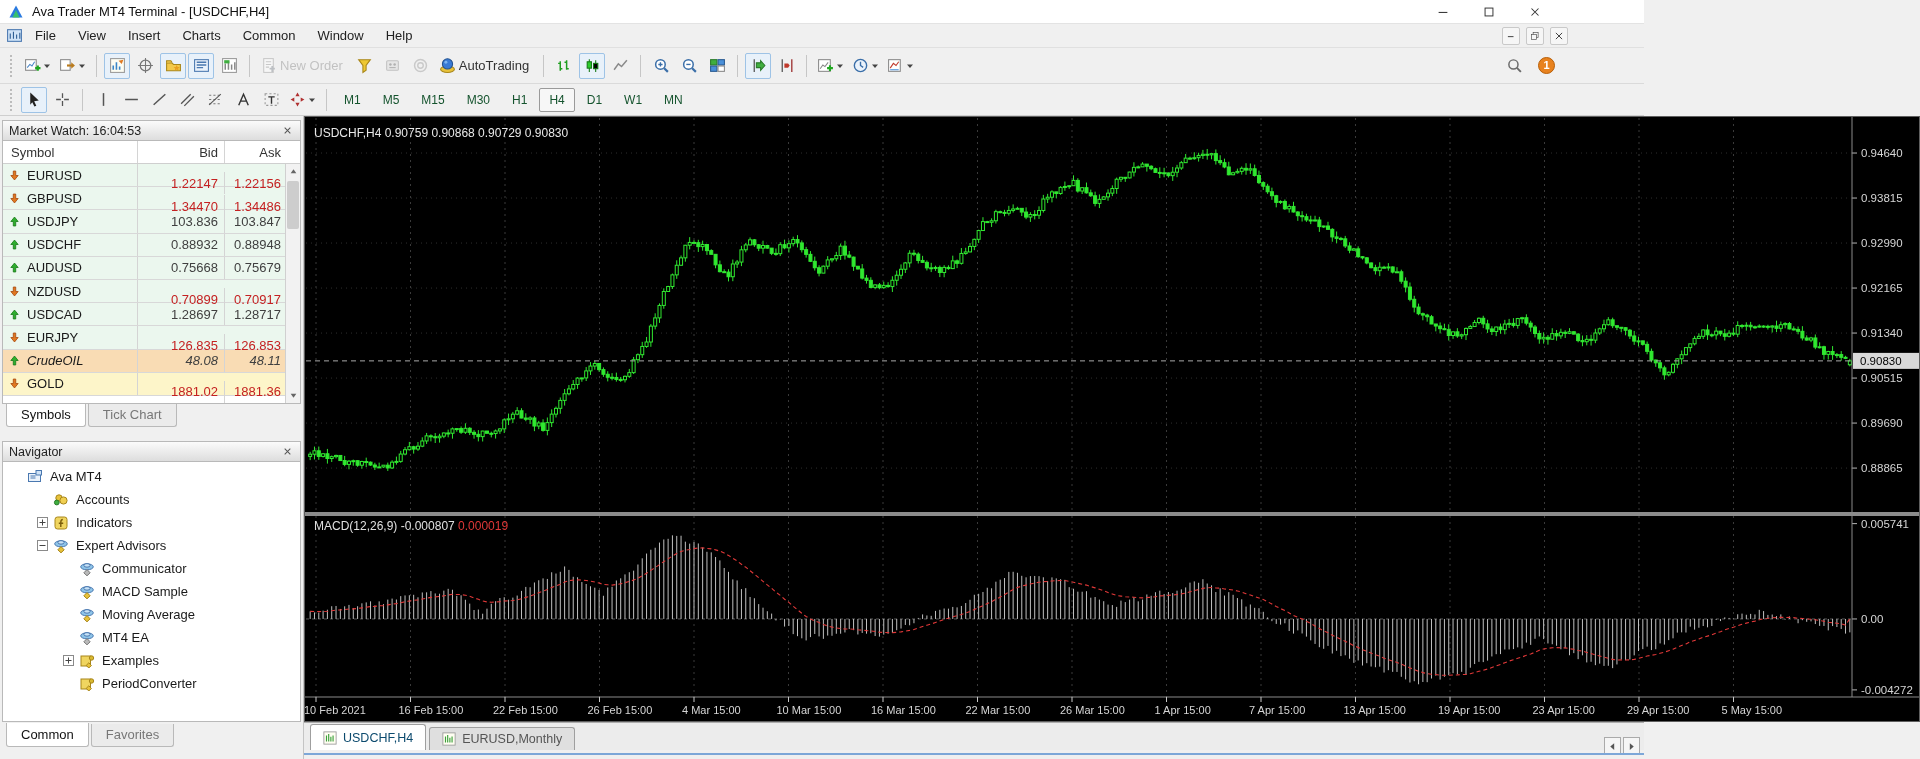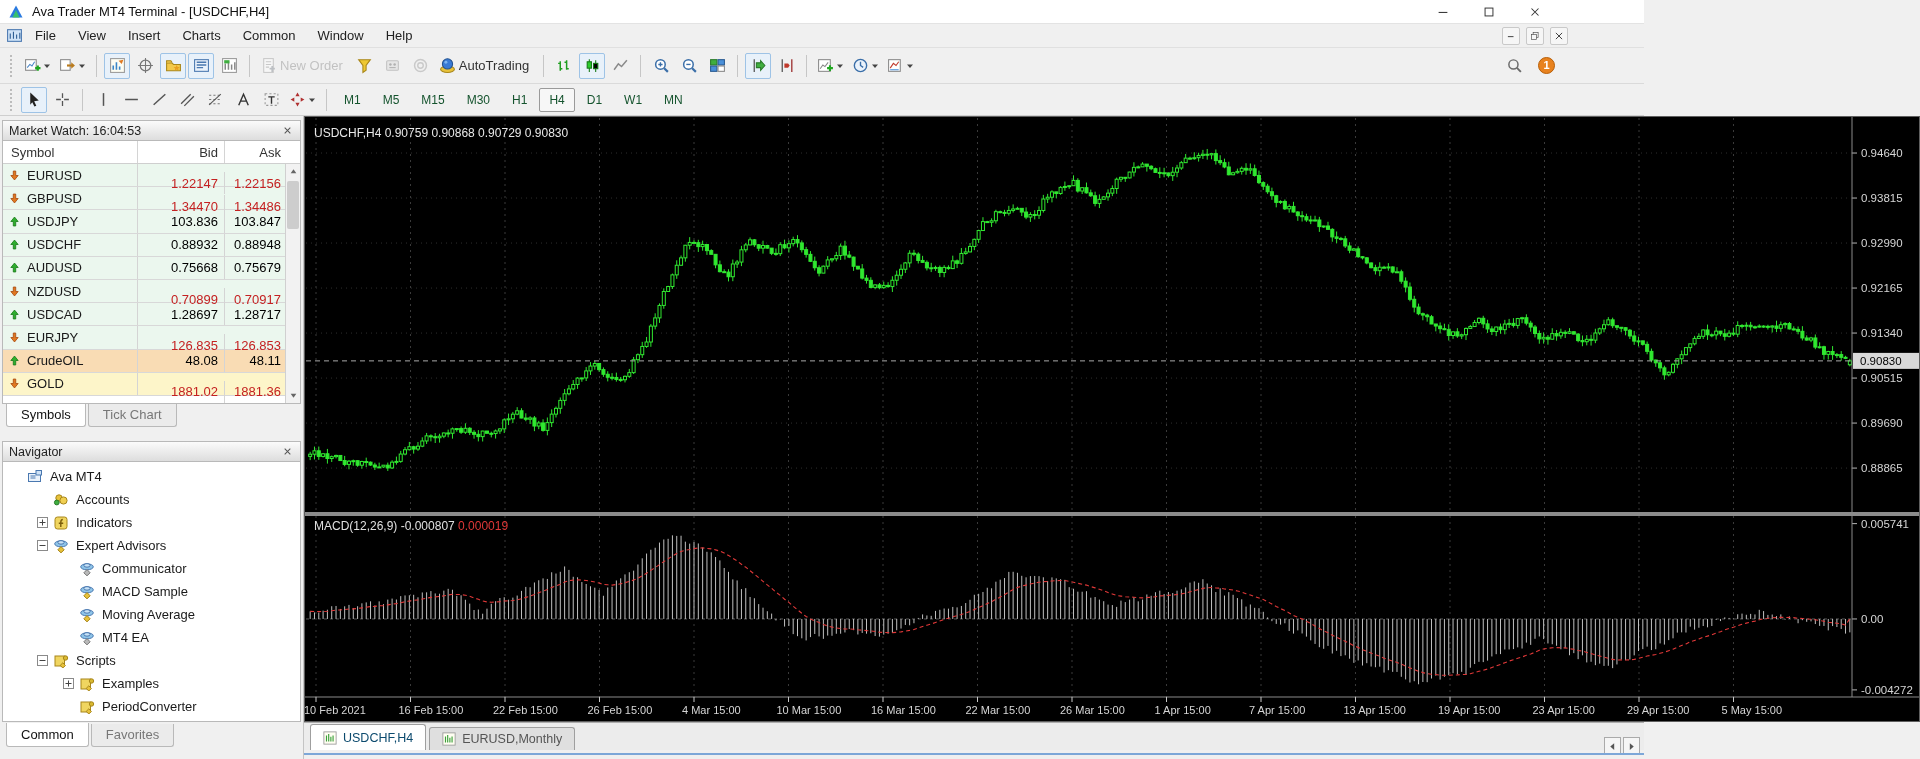--- a/index.html
+++ b/index.html
@@ -55,24 +55,24 @@
 
   .mw-wrap { position:absolute; top:4px; left:2px; right:2px; }
   .mw-table { background:#fff; border:1px solid #b9b9b9; border-top:none; height:263px; overflow:hidden; position:relative;}
   .mw-colhead { display:flex; height:23px; border-bottom:1px solid #cfcfcf; font-size:13px; color:#333; align-items:center;}
   .mw-colhead .c-sym { padding-left:8px; }
   .mw-row { display:flex; height:23.2px; align-items:center; font-size:13px; border-bottom:1px solid #d8d8d8; }
   .c-sym { width:135px; display:flex; align-items:center; gap:6px; padding-left:5px; border-right:1px solid #d4d4d4; height:100%; }
   .c-bid { width:87px; text-align:right; padding-right:6px; border-right:1px solid #d4d4d4; height:100%; display:flex; align-items:center; justify-content:flex-end;}
   .c-ask { width:60px; text-align:right; padding-right:4px; height:100%; display:flex; align-items:center; justify-content:flex-end;}
   .bg-fx { background:#ebf7ee; }
-  .bg-oil { background:#f9dcb4; }
+  .bg-oil { background:#f9dcb4;font-style:italic; }
   .bg-gold { background:#fdf5c9; }
   .dir-down .val { color:#c42121;margin-top:16px; }
-  .dir-up .val { color:#000000; }
+  .dir-up .val { color:#404040; }
   .mw-scroll { position:absolute; top:23px; right:0; width:15px; bottom:0; background:#f2f2f2; border-left:1px solid #d0d0d0;
     display:flex; flex-direction:column; }
   .sc-btn { height:15px; display:flex; align-items:center; justify-content:center; background:#f2f2f2;}
   .sc-track { flex:1; position:relative; }
   .sc-thumb { position:absolute; top:2px; left:1px; right:1px; height:48px; background:#cdcdcd; border-radius:2px; }
 
   .small-tabs { display:flex; align-items:flex-end; height:23px; padding-left:4px; }
   .stab { padding:3px 14px 4px; font-size:13px; color:#777; background:#ebebeb;
     border:1px solid #b9b9b9; border-top:none; border-radius:0 0 3px 3px; margin-right:2px; }
   .stab.active { background:#fff; color:#111; font-weight:normal; padding-top:4px; }
@@ -767,36 +767,20 @@
           <div class="nav-row" style="padding-left: 60px;">
             <span class="exp"></span>
             <span class="ticon">
               <svg width="16" height="16" viewBox="0 0 16 16">
                 <ellipse cx="8" cy="5.8" rx="6.3" ry="3" fill="#8ec4e8" stroke="#4a78b0"></ellipse>
                 <ellipse cx="8" cy="4.4" rx="3.1" ry="1.8" fill="#c7e2f6" stroke="#4a78b0"></ellipse>
                 <path d="M8 8.6l3.2 3.2L8 14.8 4.8 11.8z" fill="#b9b9b9" stroke="#7a7a7a"></path>
               </svg>
             </span>
             <span>MT4 EA</span>
-          </div>
-          <div class="nav-row" style="padding-left: 34px;">
-            <span class="exp">
-              <svg width="11" height="11" viewBox="0 0 11 11">
-                <rect x="0.5" y="0.5" width="10" height="10" fill="#fff" stroke="#8a8a8a"></rect>
-                <path d="M2.5 5.5h6" stroke="#444"></path>
-              </svg>
-            </span>
-            <span class="ticon">
-              <svg width="16" height="16" viewBox="0 0 16 16">
-                <rect x="2" y="3" width="9.5" height="10" fill="#f0d560" stroke="#a8861a"></rect>
-                <circle cx="12.5" cy="5" r="2.2" fill="#d8b830" stroke="#a8861a"></circle>
-                <path d="M9.8 9.8l2.6 2.6-2.6 2.6-2.6-2.6z" fill="#e8c23a" stroke="#a8861a"></path>
-              </svg>
-            </span>
-            <span>Scripts</span>
           </div>
           <div class="nav-row" style="padding-left: 60px;">
             <span class="exp">
               <svg width="11" height="11" viewBox="0 0 11 11">
                 <rect x="0.5" y="0.5" width="10" height="10" fill="#fff" stroke="#8a8a8a"></rect>
                 <path d="M2.5 5.5h6M5.5 2.5v6" stroke="#444"></path>
               </svg>
             </span>
             <span class="ticon">
               <svg width="16" height="16" viewBox="0 0 16 16">

